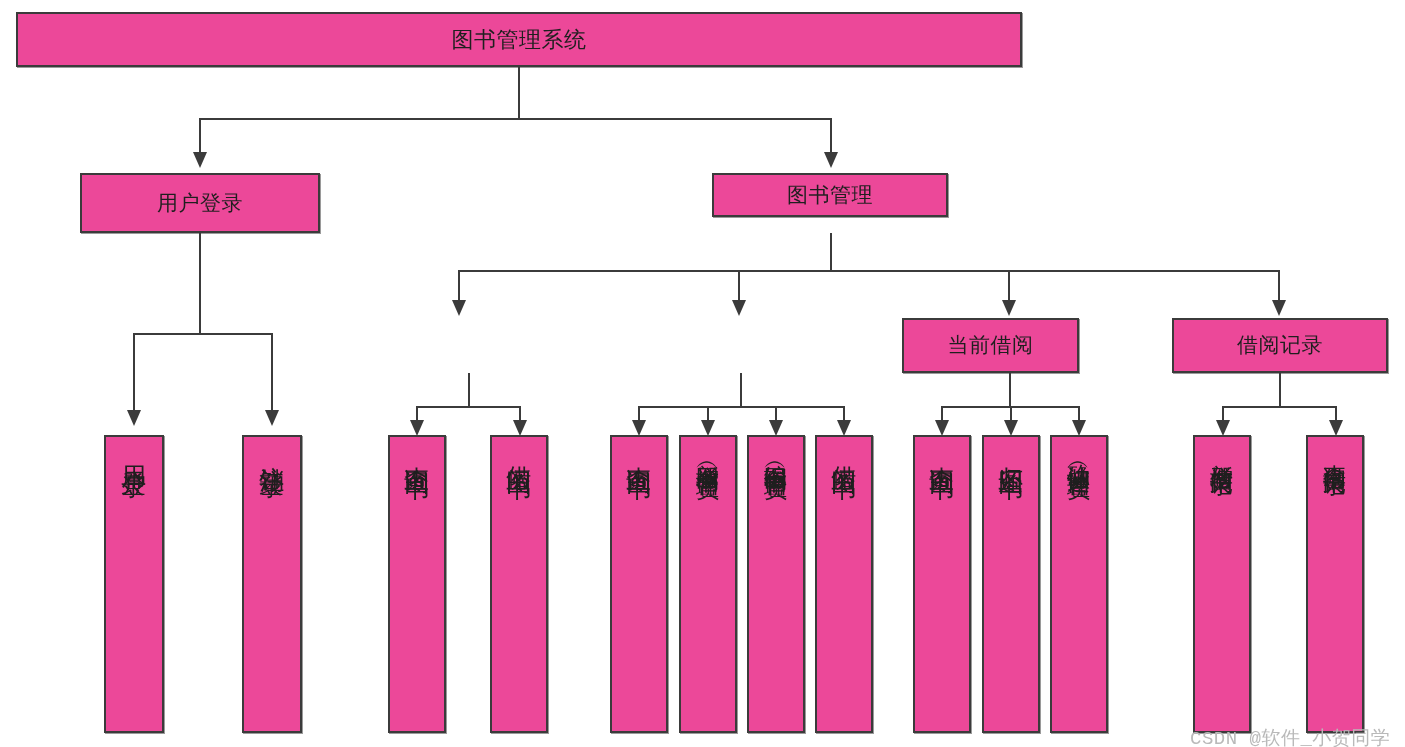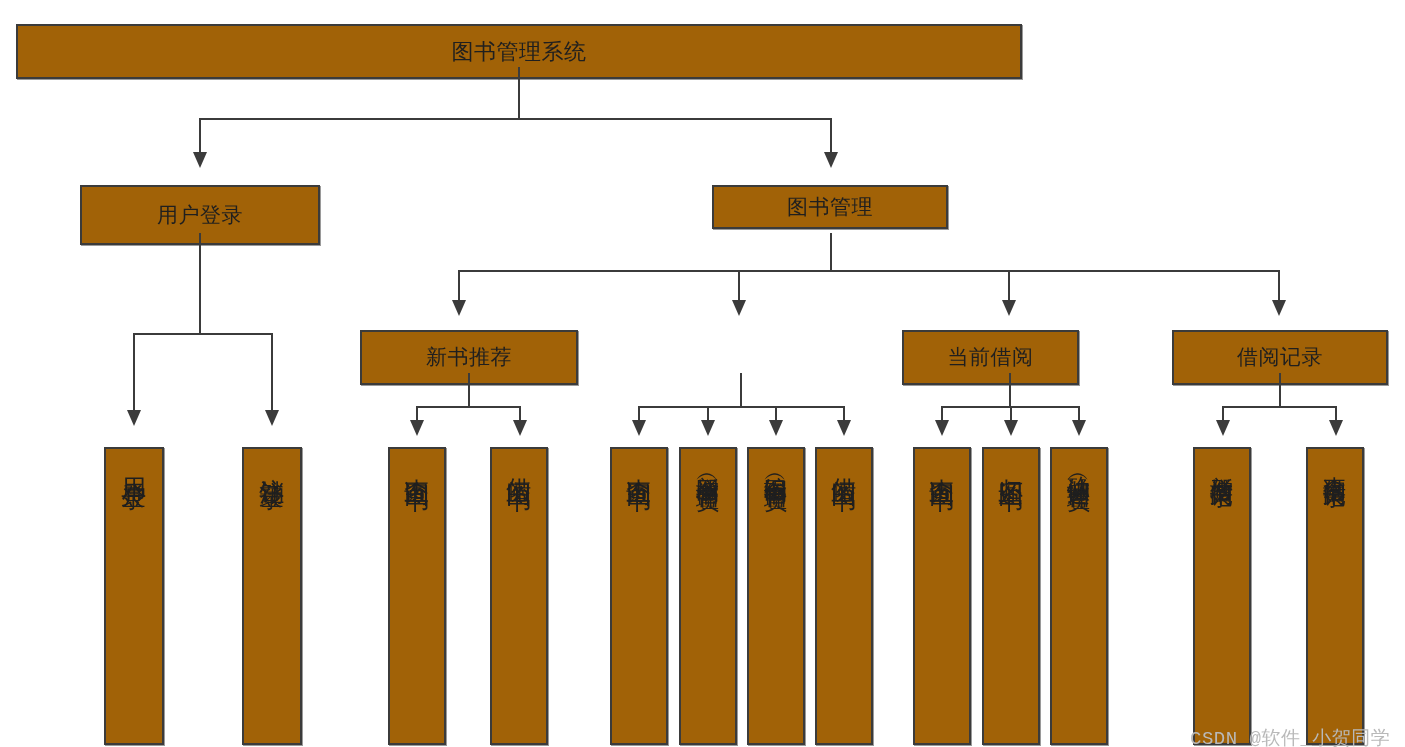--- a/index.html
+++ b/index.html
@@ -13,28 +13,27 @@
     width:1405px;
     height:747px;
     background:#ffffff;
     overflow:hidden;
   }
   
   .node{
     position:absolute;
     box-sizing:border-box;
     border:2px solid #3b3b3b;
-    background:#a16207;
+    background:#ec4899;
     display:flex;
     align-items:center;
     justify-content:center;
     text-align:center;
     color:#1f1f1f;
     box-shadow:1px 1px 0 0 #9a9a9a;
-    margin-top:12px;
   }
   .node .label{
     display:block;
     line-height:1.18;
     letter-spacing:.5px;
   }
   
   .node.horiz .label{
     font-size:21px;
     white-space:nowrap;
@@ -116,23 +115,20 @@
 
   <div class="conn v" style="left:458px;top:270px;height:32px;"></div>
   <div class="arrow" style="left:452px;top:300px;"></div>
   <div class="conn v" style="left:738px;top:270px;height:32px;"></div>
   <div class="arrow" style="left:732px;top:300px;"></div>
   <div class="conn v" style="left:1008px;top:270px;height:32px;"></div>
   <div class="arrow" style="left:1002px;top:300px;"></div>
   <div class="conn v" style="left:1278px;top:270px;height:32px;"></div>
   <div class="arrow" style="left:1272px;top:300px;"></div>
 
-  <div class="node horiz" style="left:360px;top:318px;width:218px;height:55px;">
-    <span class="label">新书推荐</span>
-  </div>
   <div class="node horiz" style="left:902px;top:318px;width:177px;height:55px;">
     <span class="label">当前借阅</span>
   </div>
   <div class="node horiz" style="left:1172px;top:318px;width:216px;height:55px;">
     <span class="label">借阅记录</span>
   </div>
 
   <div class="conn v" style="left:468px;top:373px;height:34px;"></div>
   <div class="conn h" style="left:416px;top:406px;width:105px;"></div>
   <div class="conn v" style="left:416px;top:406px;height:16px;"></div>

